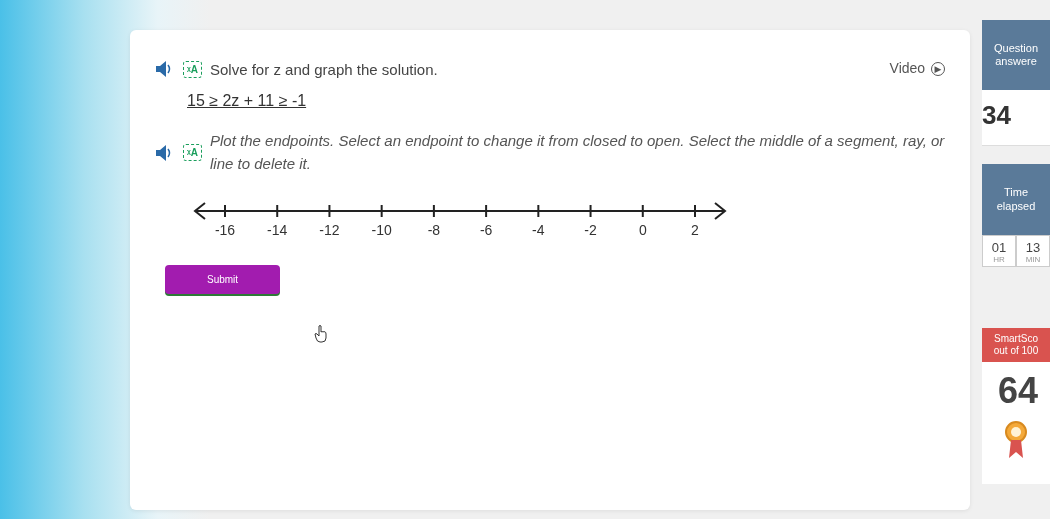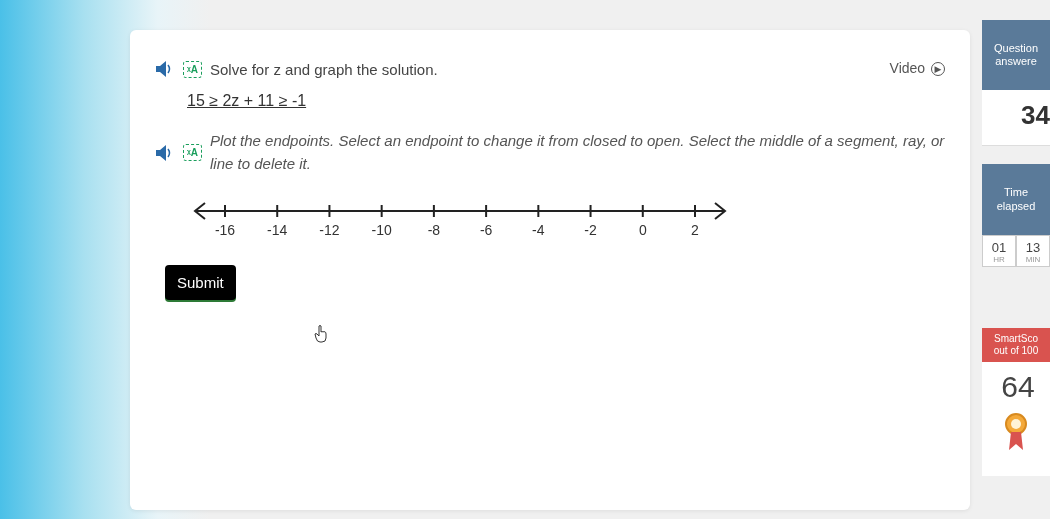--- a/index.html
+++ b/index.html
@@ -74,24 +74,24 @@
     line-height: 1.5;
   }
   .numberline-wrap {
     margin: 18px 0 22px 30px;
     position: relative;
     width: 560px;
     height: 50px;
   }
   .submit-btn {
     display: inline-block;
-    background: #000000;
+    background: #a21caf;
     color: #fff;
-    font-size: 15px;
-    padding: 9px 12px;
+    font-size: 10px;
+    padding: 9px 42px;
     border-radius: 4px;
     border: none;
     cursor: pointer;
     margin-left: 10px;
     box-shadow: 0 2px 0 #2d7a36;
   }
   .cursor-hand {
     position: absolute;
     left: 183px;
     top: 295px;
@@ -110,21 +110,21 @@
     background: #5a7a99;
     color: #fff;
     text-align: center;
     font-size: 11px;
     padding: 22px 2px;
     line-height: 1.2;
   }
   .side-num {
     background: #fff;
     color: #333;
-    text-align: right;
+    text-align: left;
     font-size: 26px;
     font-weight: bold;
     padding: 10px 0 14px 0;
     border-bottom: 1px solid #ddd;
   }
   .time-cells {
     display: flex;
     background: #fff;
   }
   .time-cell {
@@ -140,22 +140,22 @@
     color: #fff;
     font-size: 10px;
     text-align: center;
     padding: 5px 2px;
     line-height: 1.2;
     margin-top: 43px;
   }
   .smartscore-val {
     background: #fff;
     text-align: center;
-    font-size: 30px;
-    font-weight: normal;
+    font-size: 36px;
+    font-weight: bold;
     color: #444;
     padding: 8px 0 4px 4px;
   }
   .ribbon-wrap {
     background: #fff;
     text-align: center;
     padding: 4px 0 20px 0;
   }
   .gap { height: 18px; }
 </style>

